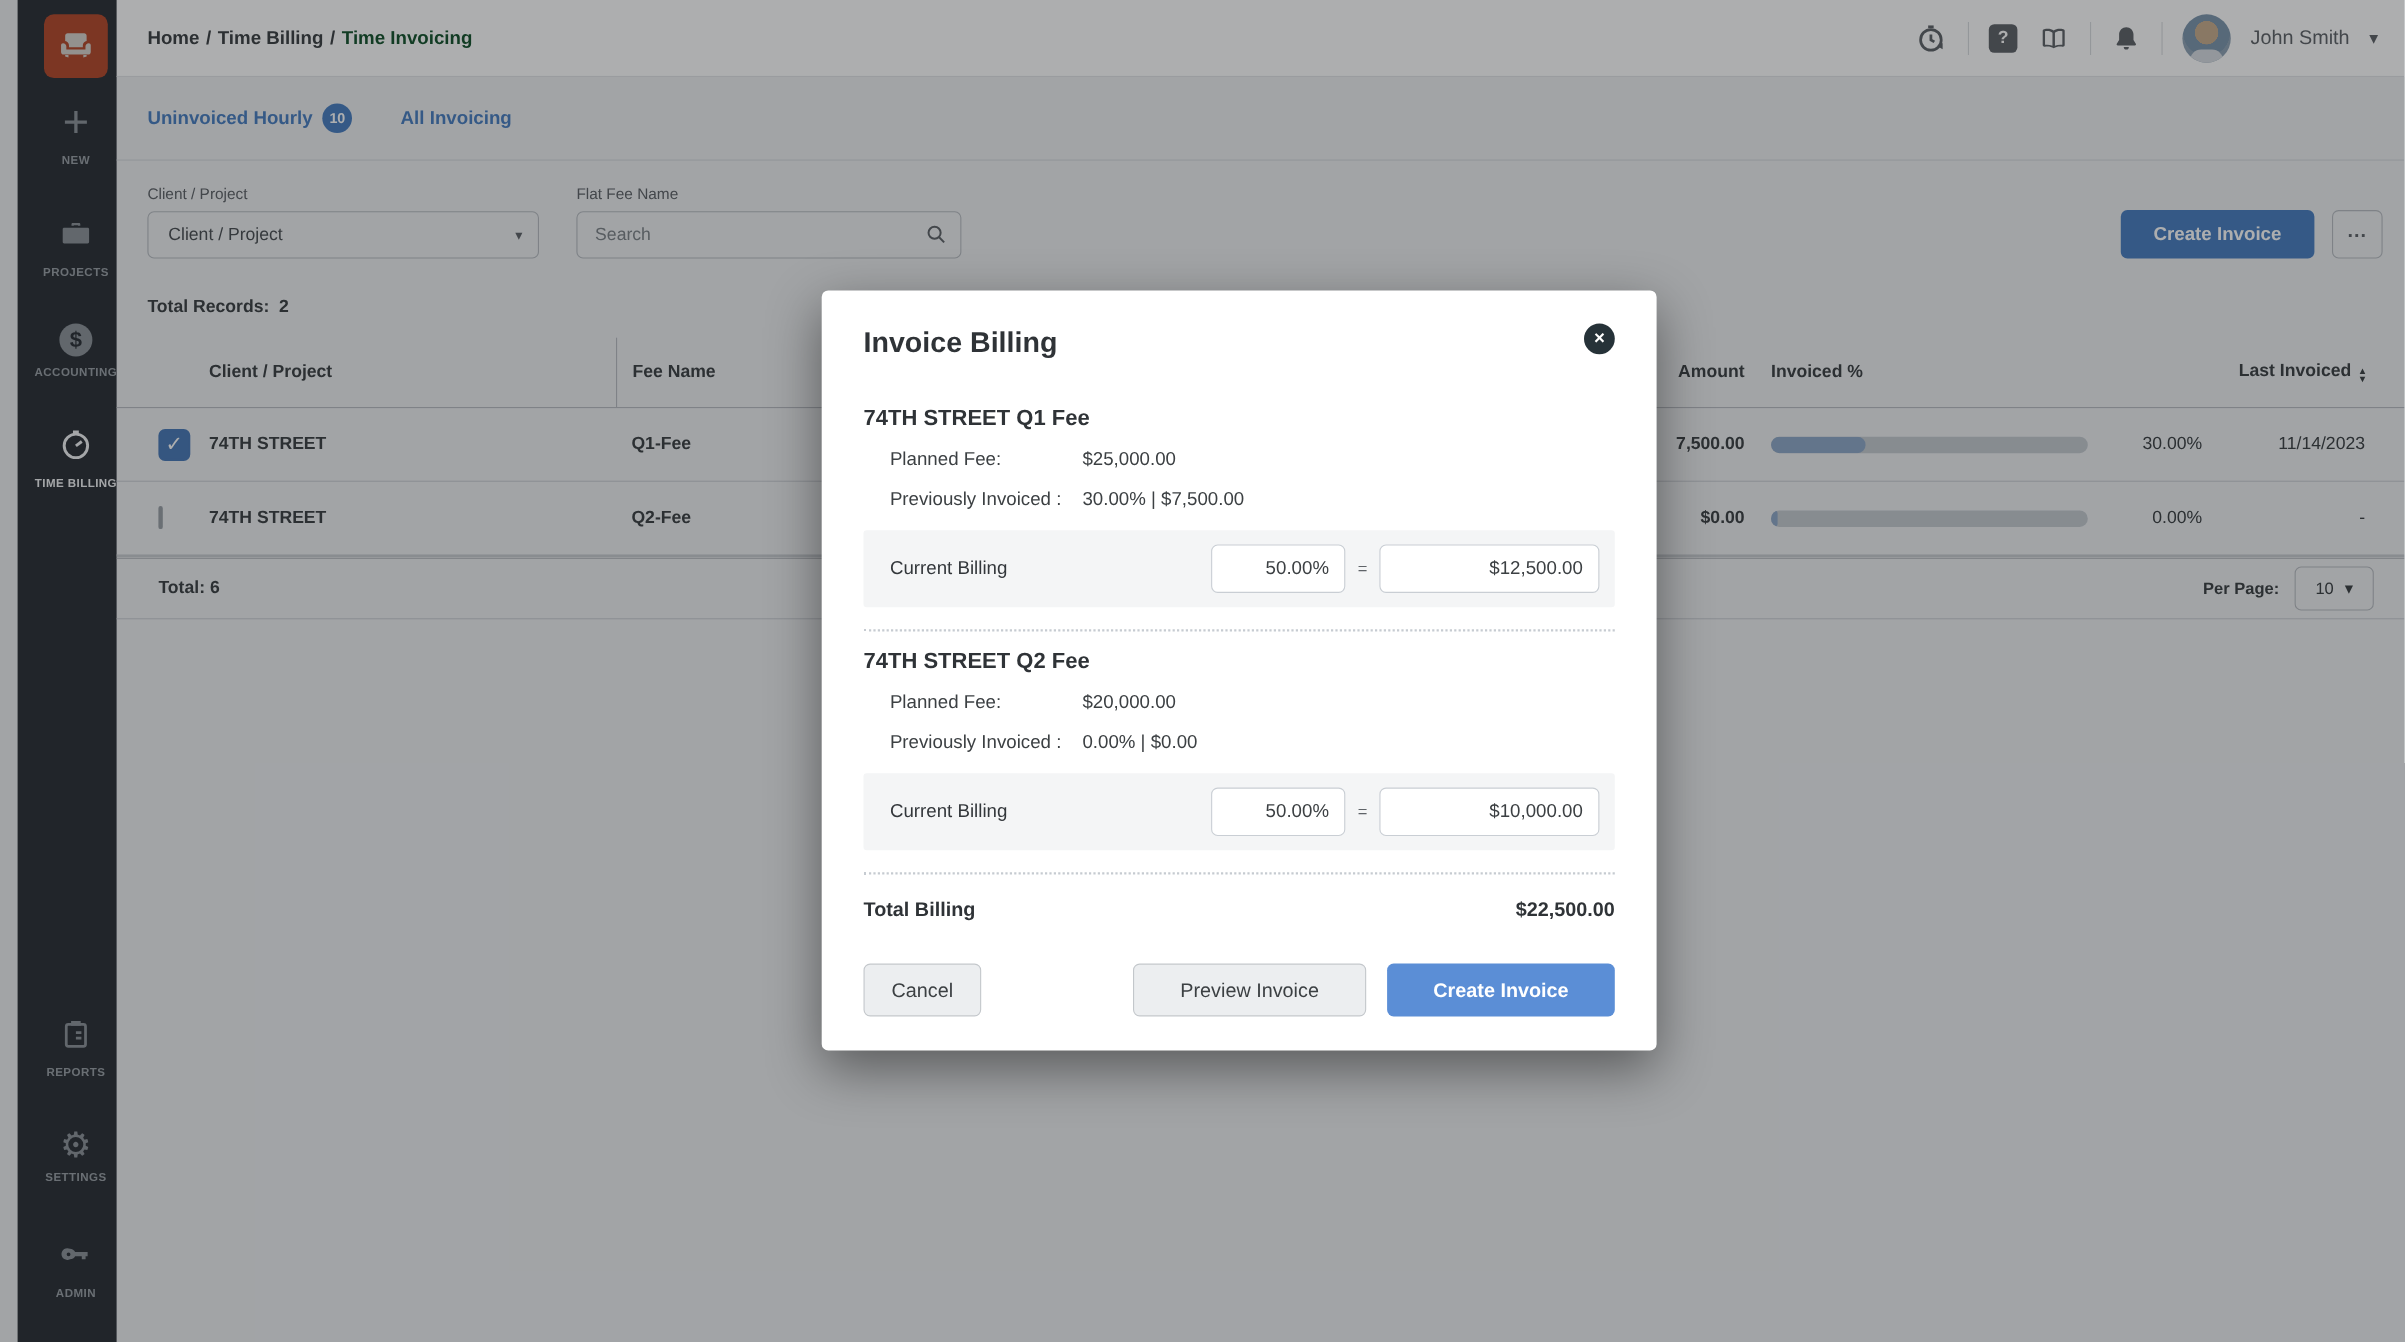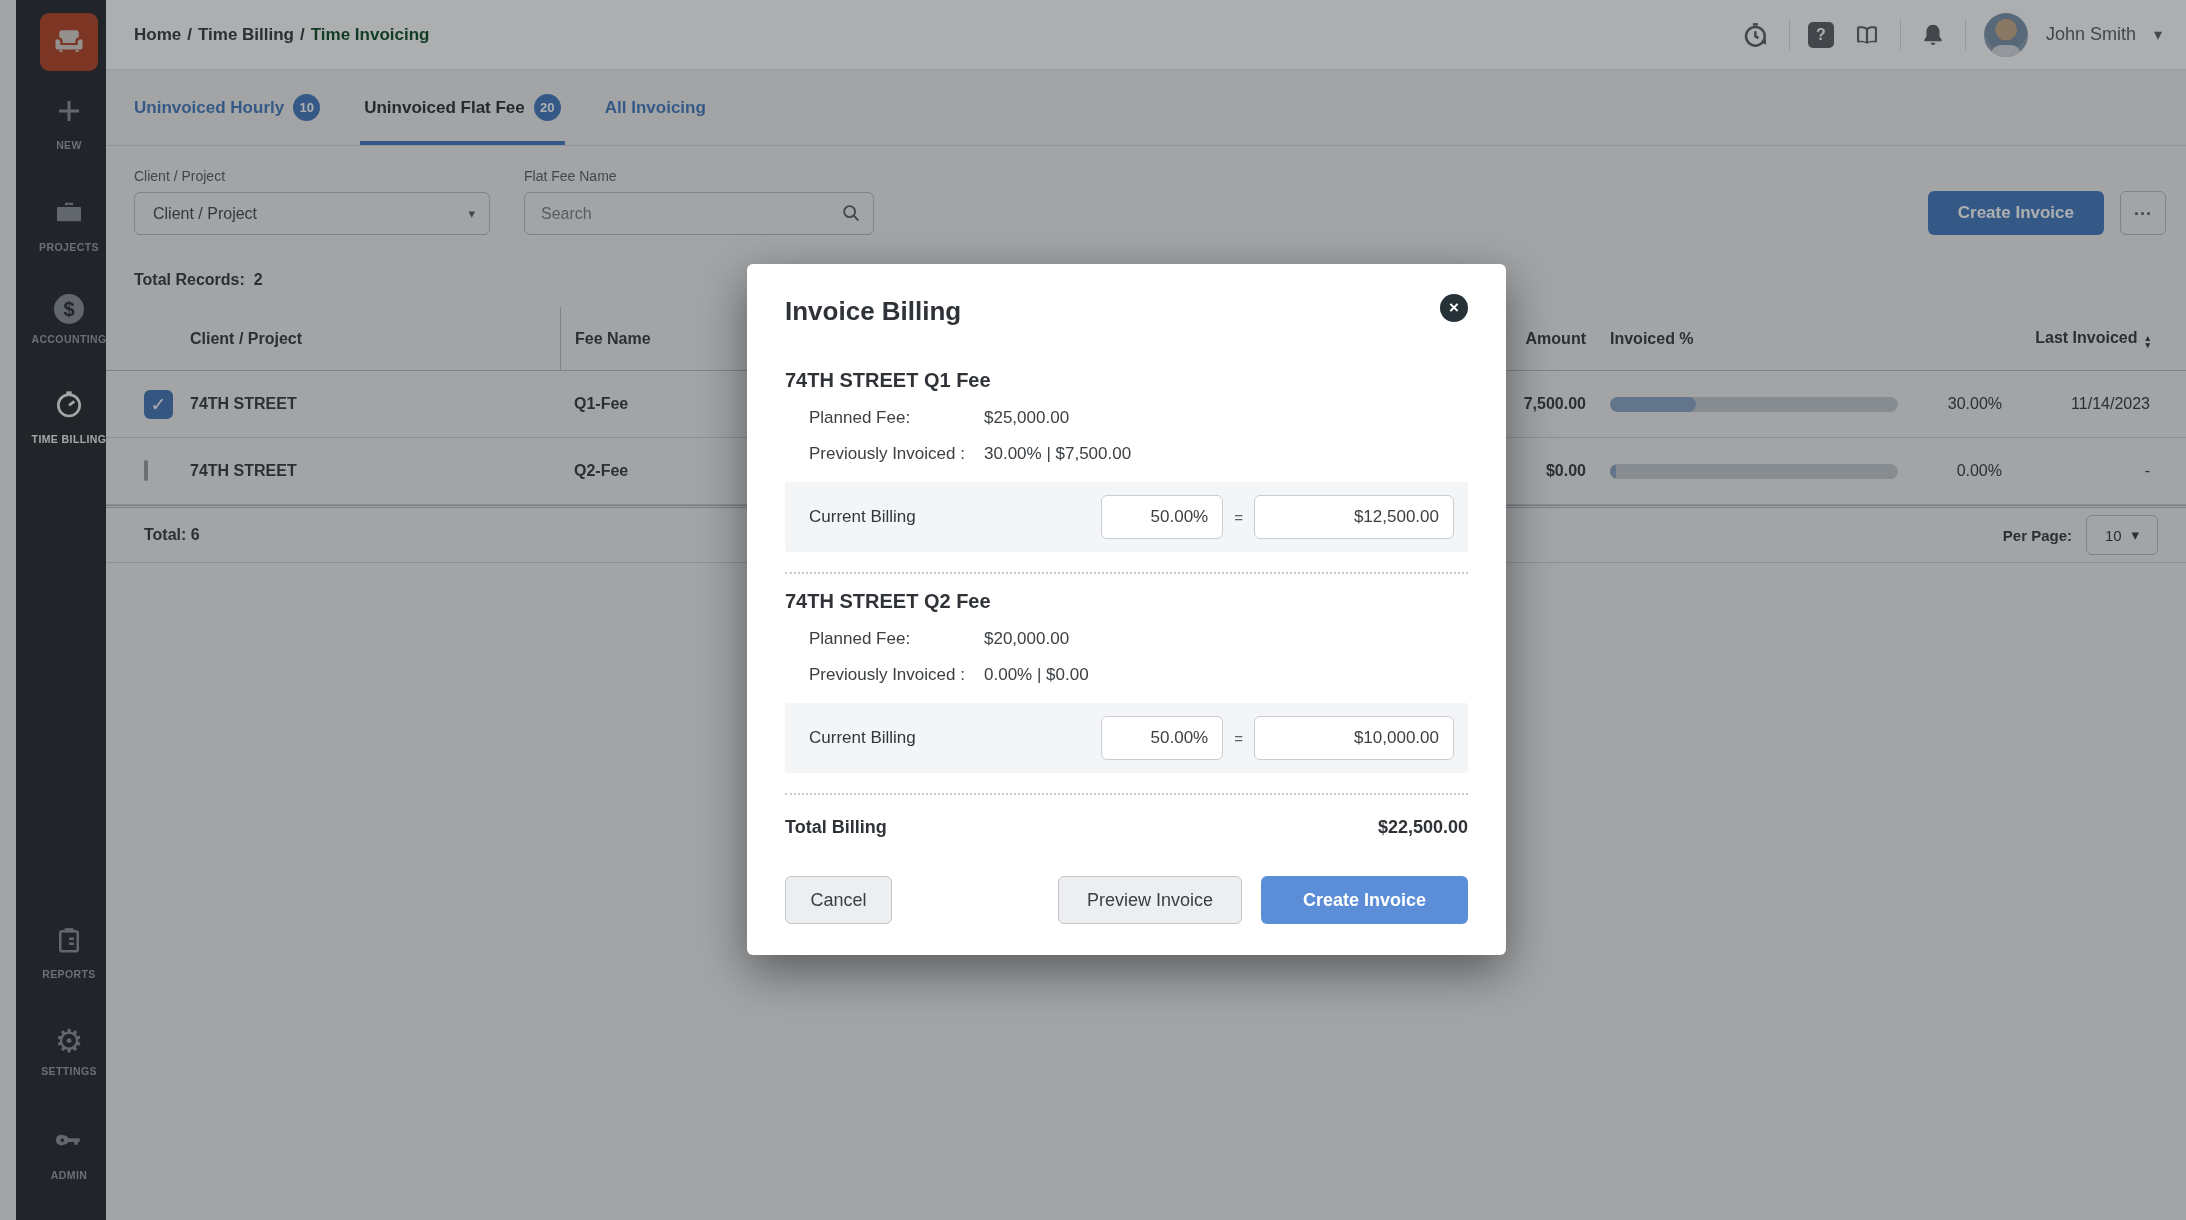--- a/index.html
+++ b/index.html
@@ -94,21 +94,21 @@
   .current-row input { height:44px; border:1px solid #c9ced4; border-radius:6px; background:#fff; text-align:right; font-size:17px; color:#3c4043; padding:0 14px; font-family:"Liberation Sans", sans-serif; outline:none; }
   .in-pct { width:122px; }
   .in-amt { width:200px; }
   .eq { margin:0 11px; font-size:15px; color:#5f6368; }
   .dotted { border-top:2px dotted #c6cbd1; margin-top:20px; }
   .total-row { display:flex; justify-content:space-between; margin-top:22px; font-size:18px; font-weight:bold; color:#2f3337; }
   .modal-buttons { display:flex; align-items:center; margin-top:38px; }
   .btn { height:48px; border-radius:6px; font-size:18px; cursor:pointer; font-family:"Liberation Sans", sans-serif; }
   .btn-gray { background:#eceef0; border:1px solid #c3c7cb; color:#3c4043; }
   .btn-cancel { width:107px; }
-  .btn-preview { width:184px; margin-left:auto; }
+  .btn-preview { width:212px; margin-left:auto; }
   .btn-create { width:207px; margin-left:19px; background:#5b8ed6; border:none; color:#fff; font-weight:bold; }
 </style>
 </head>
 <body>
 
 <div class="sidebar">
   <div class="logo">
     <span>
       <svg width="36" height="36" viewBox="0 0 24 24">
           <path fill="#d8d4ce" d="M7 5.5h10c.8 0 1.5.7 1.5 1.5v3.2c-1.3.2-2.3 1.3-2.3 2.6v1.2H7.8v-1.2c0-1.3-1-2.4-2.3-2.6V7c0-.8.7-1.5 1.5-1.5z"></path>
@@ -195,24 +195,20 @@
   </div>
 </div>
 
 <div class="content">
 
   <div class="tabstrip">
     <div class="tab">
       <span>Uninvoiced Hourly</span>
       <span class="badge">10</span>
     </div>
-    <div class="tab active">
-      <span>Uninvoiced Flat Fee</span>
-      <span class="badge">20</span>
-    </div>
     <div class="tab">
       <span>All Invoicing</span>
     </div>
   </div>
 
   <div class="filters">
     <div class="filter-group">
       <div class="field">
         <label>Client / Project</label>
         <div class="select-box">

